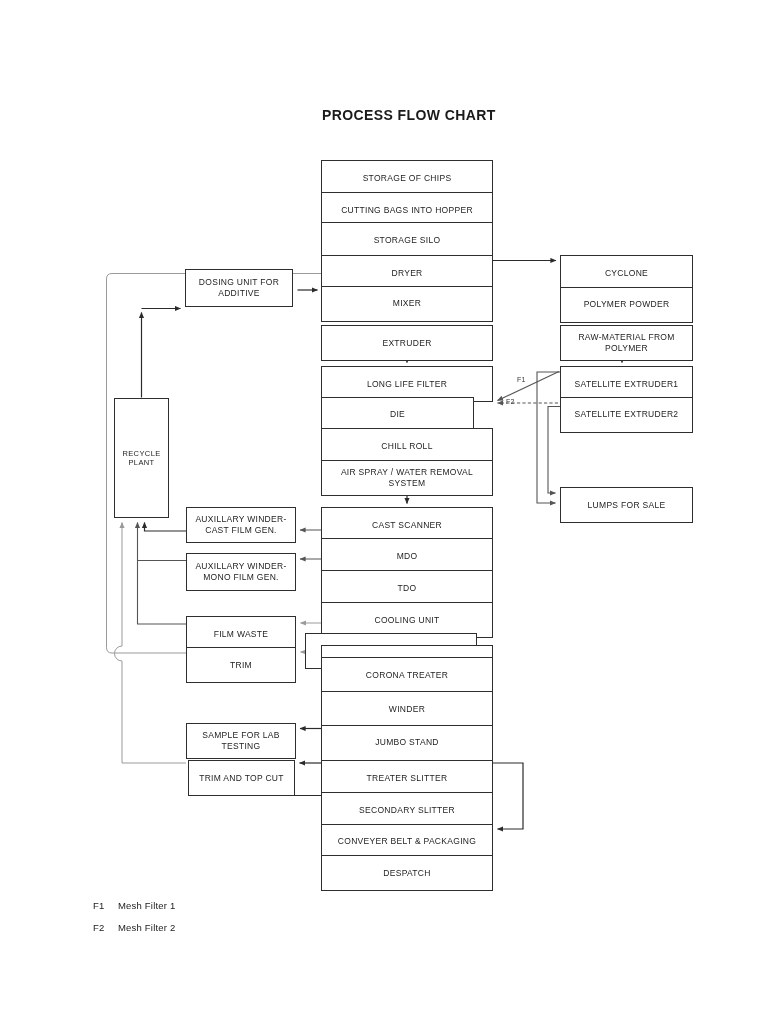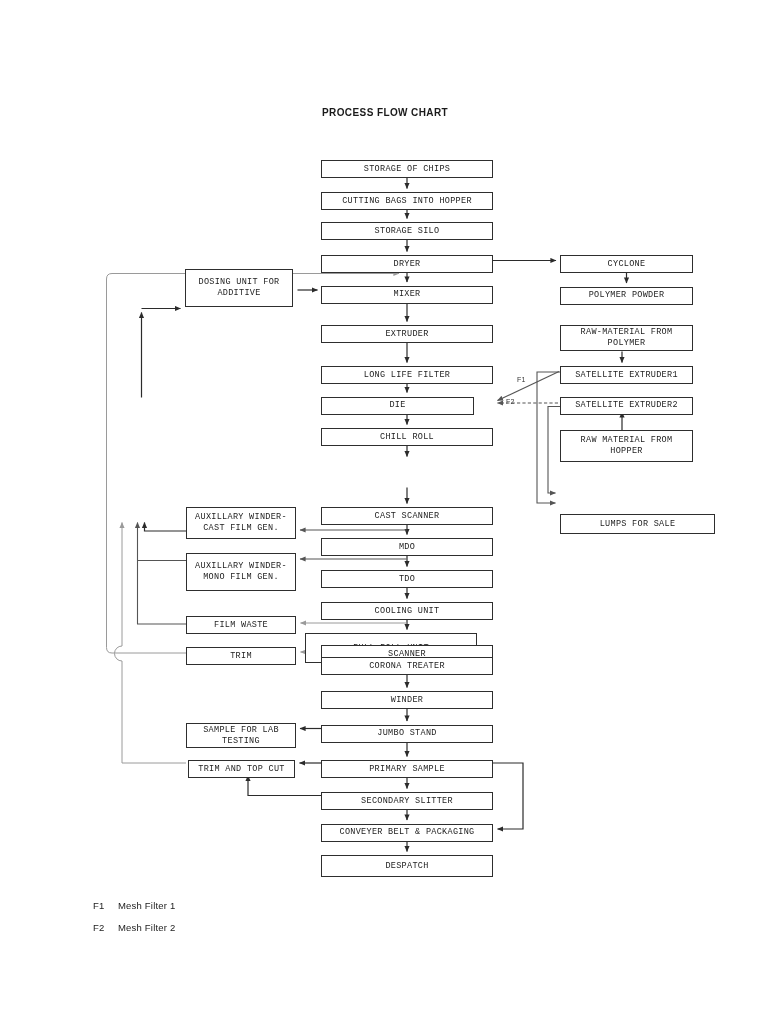--- a/index.html
+++ b/index.html
@@ -1,26 +1,26 @@
 <!DOCTYPE html>
 <html><head>
 <meta charset="utf-8">
 <style>
   html,body{margin:0;padding:0;background:#ffffff;}
   .canvas{
     position:relative;width:768px;height:1024px;background:#ffffff;overflow:hidden;
     font-family:"Liberation Sans",sans-serif;
   }
   .title{
-    position:absolute;font-size:10px;font-weight:bold;color:#1a1a1a;letter-spacing:.4px;white-space:nowrap;
+    position:absolute;font-size:14px;font-weight:bold;color:#1a1a1a;letter-spacing:.4px;white-space:nowrap;
   }
   .bx{
     position:absolute;box-sizing:border-box;border:1.4px solid #2e2e2e;background:#fff;
     display:flex;align-items:center;justify-content:center;text-align:center;
-    font-size:8.5px;line-height:1.25;color:#1c1c1c;letter-spacing:.3px;padding:8px 2px;font-family:Liberation Mono, monospace;
+    font-size:8.5px;line-height:1.25;color:#1c1c1c;letter-spacing:.3px;padding:17px 2px;
   }
   .bx.small{font-size:7.5px;letter-spacing:.4px;}
   svg.wires{position:absolute;left:0;top:0;width:768px;height:1024px;}
   .edge-label{position:absolute;font-size:7px;color:#333;letter-spacing:.3px;white-space:nowrap;}
   .legend-row{position:absolute;font-size:9.5px;color:#222;letter-spacing:.2px;white-space:nowrap;margin-top:40px;}
   .legend-row .lkey{display:inline-block;width:25px;}
 </style>
 </head>
 <body>
 
@@ -104,43 +104,44 @@
 
   <div class="bx" style="left:321px;top:160px;width:172px;height:11px">STORAGE OF CHIPS</div>
   <div class="bx" style="left:321px;top:192px;width:172px;height:11.5px">CUTTING BAGS INTO HOPPER</div>
   <div class="bx" style="left:321px;top:222px;width:172px;height:11.5px">STORAGE SILO</div>
   <div class="bx" style="left:321px;top:255px;width:172px;height:11.5px">DRYER</div>
   <div class="bx" style="left:321px;top:285.5px;width:172px;height:11.5px">MIXER</div>
   <div class="bx" style="left:321px;top:325px;width:172px;height:12px">EXTRUDER</div>
   <div class="bx" style="left:321px;top:366px;width:172px;height:12px">LONG LIFE FILTER</div>
   <div class="bx" style="left:321px;top:396.5px;width:153px;height:12px">DIE</div>
   <div class="bx" style="left:321px;top:428px;width:172px;height:12px">CHILL ROLL</div>
+  <div class="bx" style="left:321px;top:460px;width:172px;height:27px">AIR SPRAY / WATER REMOVAL SYSTEM</div>
   <div class="bx" style="left:321px;top:507px;width:172px;height:11.5px">CAST SCANNER</div>
   <div class="bx" style="left:321px;top:538px;width:172px;height:12px">MDO</div>
   <div class="bx" style="left:321px;top:570px;width:172px;height:12px">TDO</div>
   <div class="bx" style="left:321px;top:602px;width:172px;height:12px">COOLING UNIT</div>
   <div class="bx" style="left:305px;top:633px;width:172px;height:30px">PULL ROLL UNIT</div>
   <div class="bx" style="left:321px;top:645px;width:172px;height:13px">SCANNER</div>
   <div class="bx" style="left:321px;top:657px;width:172px;height:16px">CORONA TREATER</div>
   <div class="bx" style="left:321px;top:691px;width:172px;height:11.5px">WINDER</div>
   <div class="bx" style="left:321px;top:724.5px;width:172px;height:12.5px">JUMBO STAND</div>
-  <div class="bx" style="left:321px;top:760px;width:172px;height:11.5px">PRIMARY SAMPLE</div>
+  <div class="bx" style="left:321px;top:760px;width:172px;height:11.5px">TREATER SLITTER</div>
   <div class="bx" style="left:321px;top:792px;width:172px;height:11.5px">SECONDARY SLITTER</div>
   <div class="bx" style="left:321px;top:823.5px;width:172px;height:11.5px">CONVEYER BELT &amp; PACKAGING</div>
   <div class="bx" style="left:321px;top:855px;width:172px;height:22px">DESPATCH</div>
 
   <div class="bx" style="left:560px;top:255px;width:133px;height:11.5px">CYCLONE</div>
   <div class="bx" style="left:560px;top:286.5px;width:133px;height:11.5px">POLYMER POWDER</div>
   <div class="bx" style="left:560px;top:325px;width:133px;height:26px">RAW-MATERIAL FROM POLYMER</div>
   <div class="bx" style="left:560px;top:366px;width:133px;height:12px">SATELLITE EXTRUDER1</div>
   <div class="bx" style="left:560px;top:396.5px;width:133px;height:11.5px">SATELLITE EXTRUDER2</div>
-  <div class="bx" style="left:560px;top:430px;width:133px;height:32px">RAW MATERIAL FROM HOPPER</div>
-  <div class="bx" style="left:560px;top:514px;width:155px;height:20px">LUMPS FOR SALE</div>
+  <div class="bx" style="left:560px;top:487px;width:133px;height:20px">LUMPS FOR SALE</div>
 
   <div class="bx" style="left:185px;top:269px;width:108px;height:38px">DOSING UNIT FOR ADDITIVE</div>
+  <div class="bx small" style="left:114px;top:398px;width:55px;height:120px">RECYCLE PLANT</div>
   <div class="bx" style="left:186px;top:507px;width:110px;height:32px">AUXILLARY WINDER- CAST FILM GEN.</div>
   <div class="bx" style="left:186px;top:553px;width:110px;height:38px">AUXILLARY WINDER- MONO FILM GEN.</div>
   <div class="bx" style="left:186px;top:616px;width:110px;height:16px">FILM WASTE</div>
   <div class="bx" style="left:186px;top:647px;width:110px;height:12px">TRIM</div>
   <div class="bx" style="left:186px;top:723px;width:110px;height:25px">SAMPLE FOR LAB TESTING</div>
   <div class="bx" style="left:188px;top:760px;width:107px;height:11.5px">TRIM AND TOP CUT</div>
 
   <span class="edge-label" style="left:517px;top:376px">F1</span>
   <span class="edge-label" style="left:506px;top:397.5px">F2</span>
 

